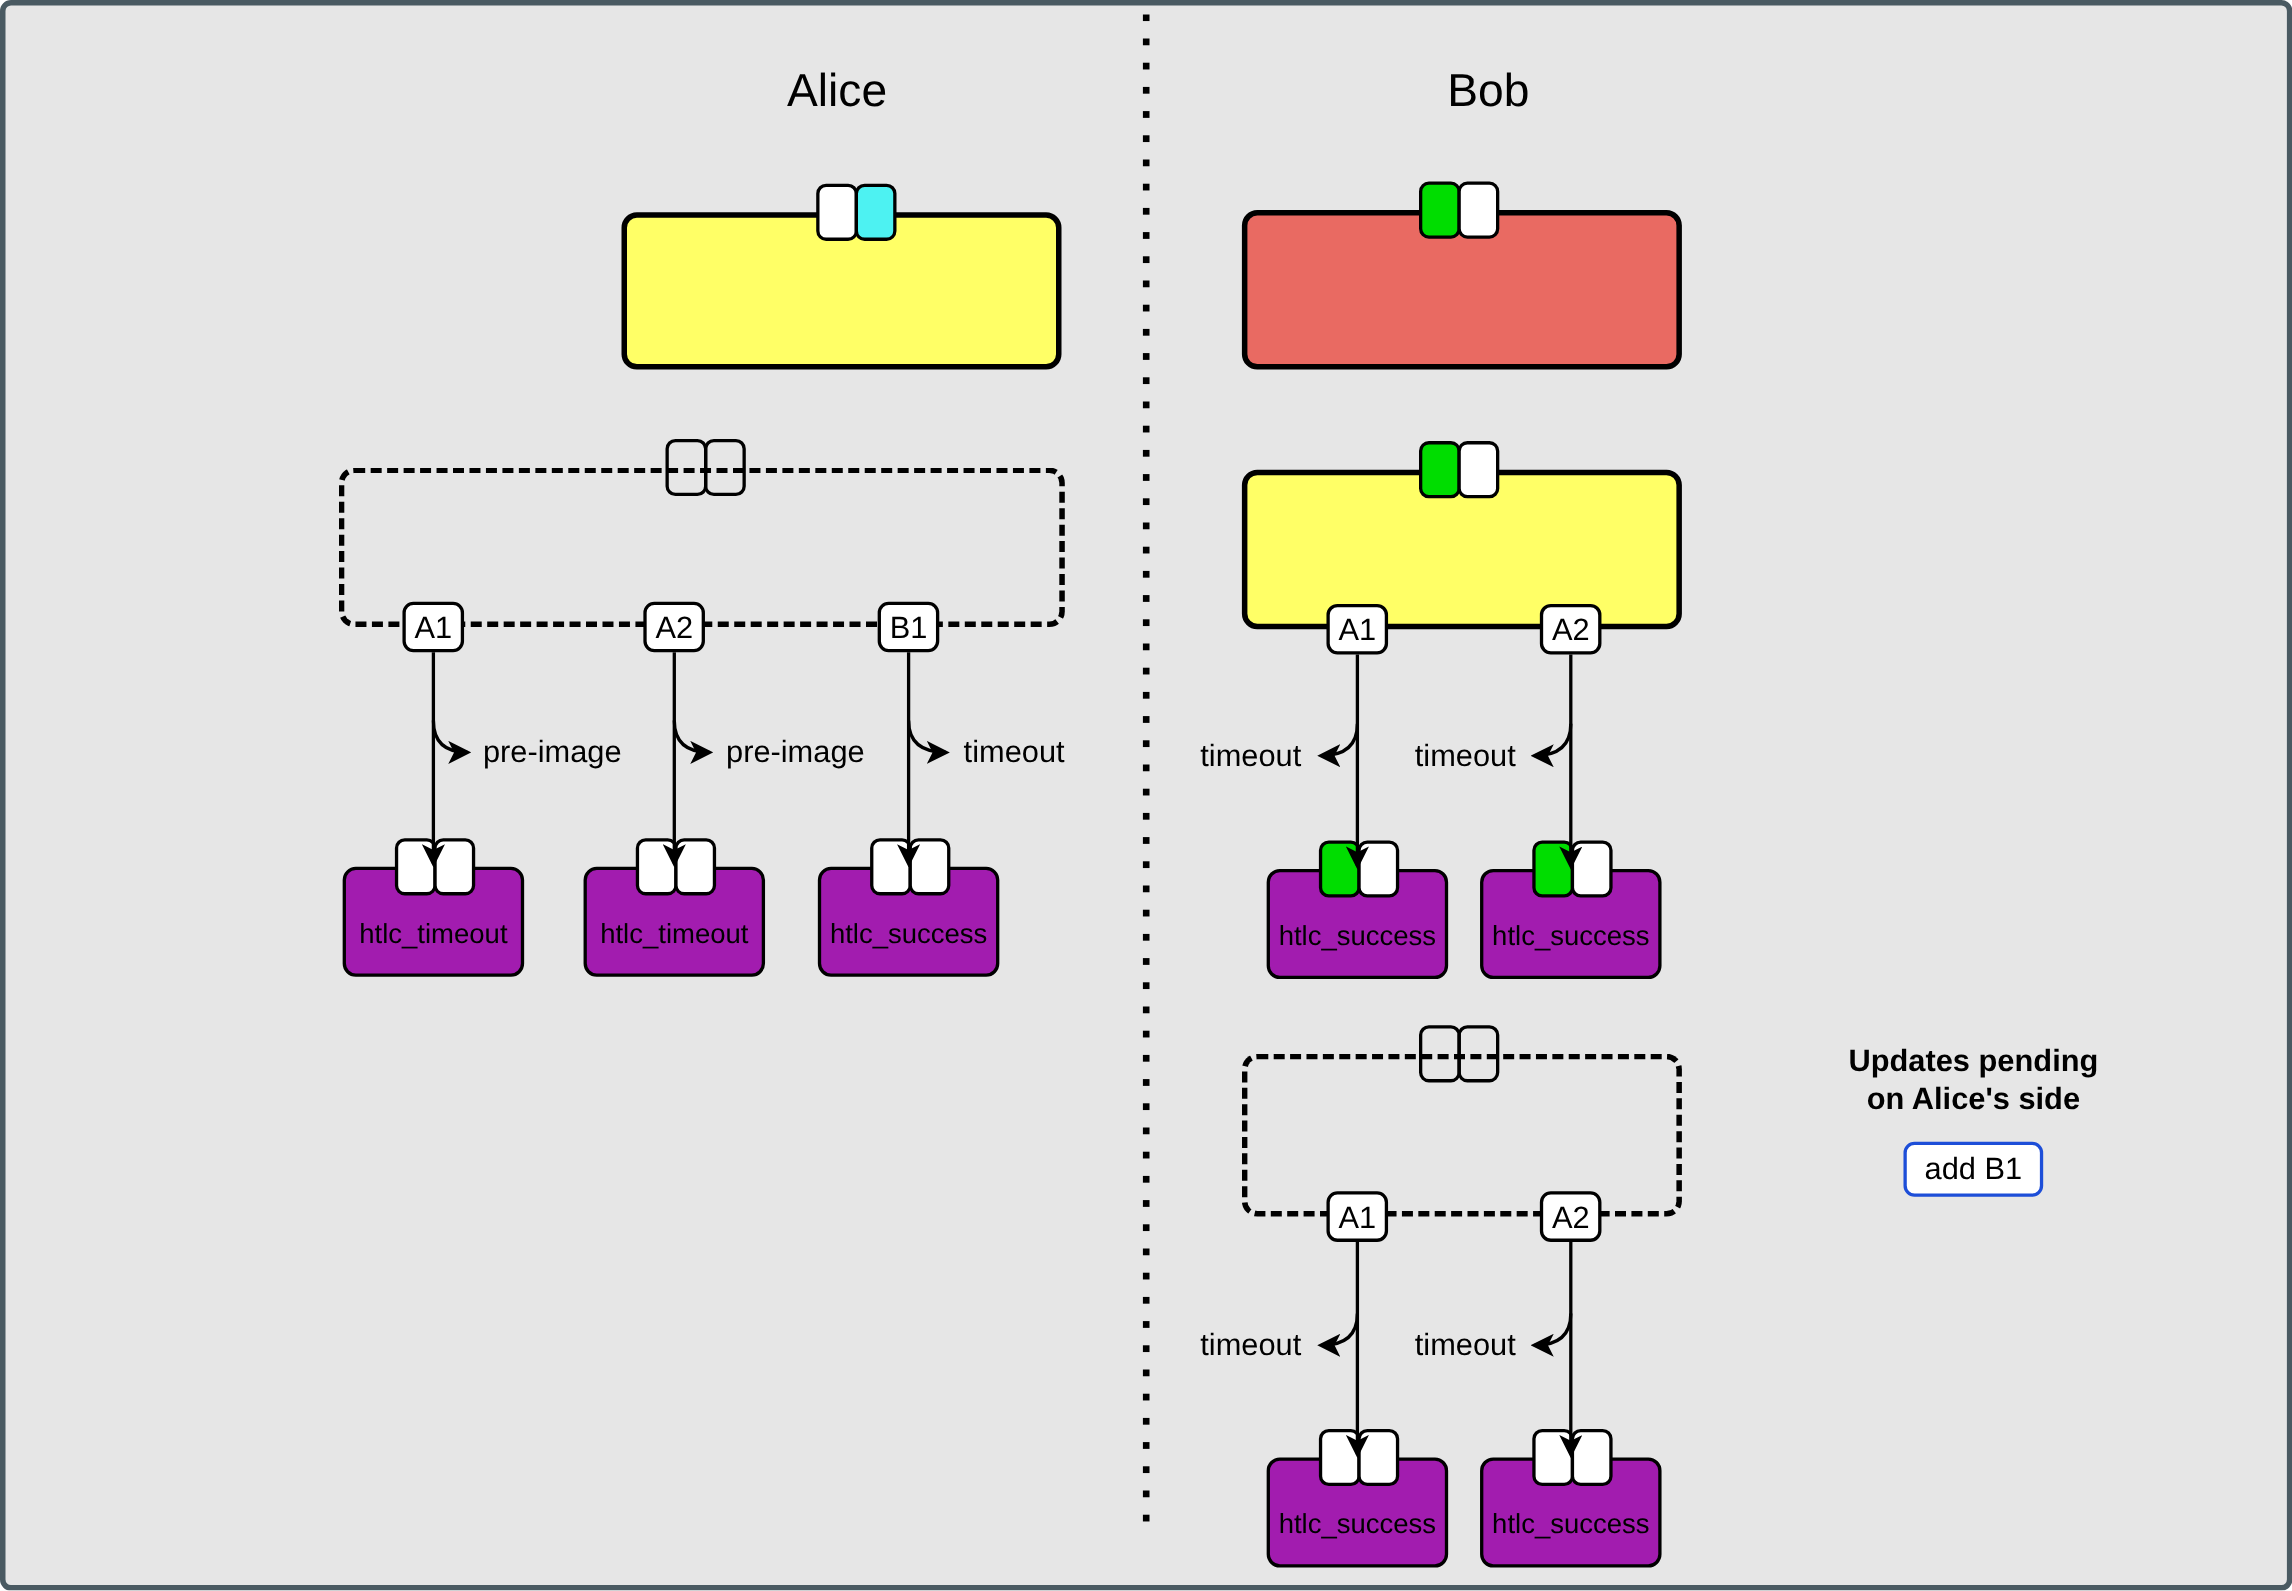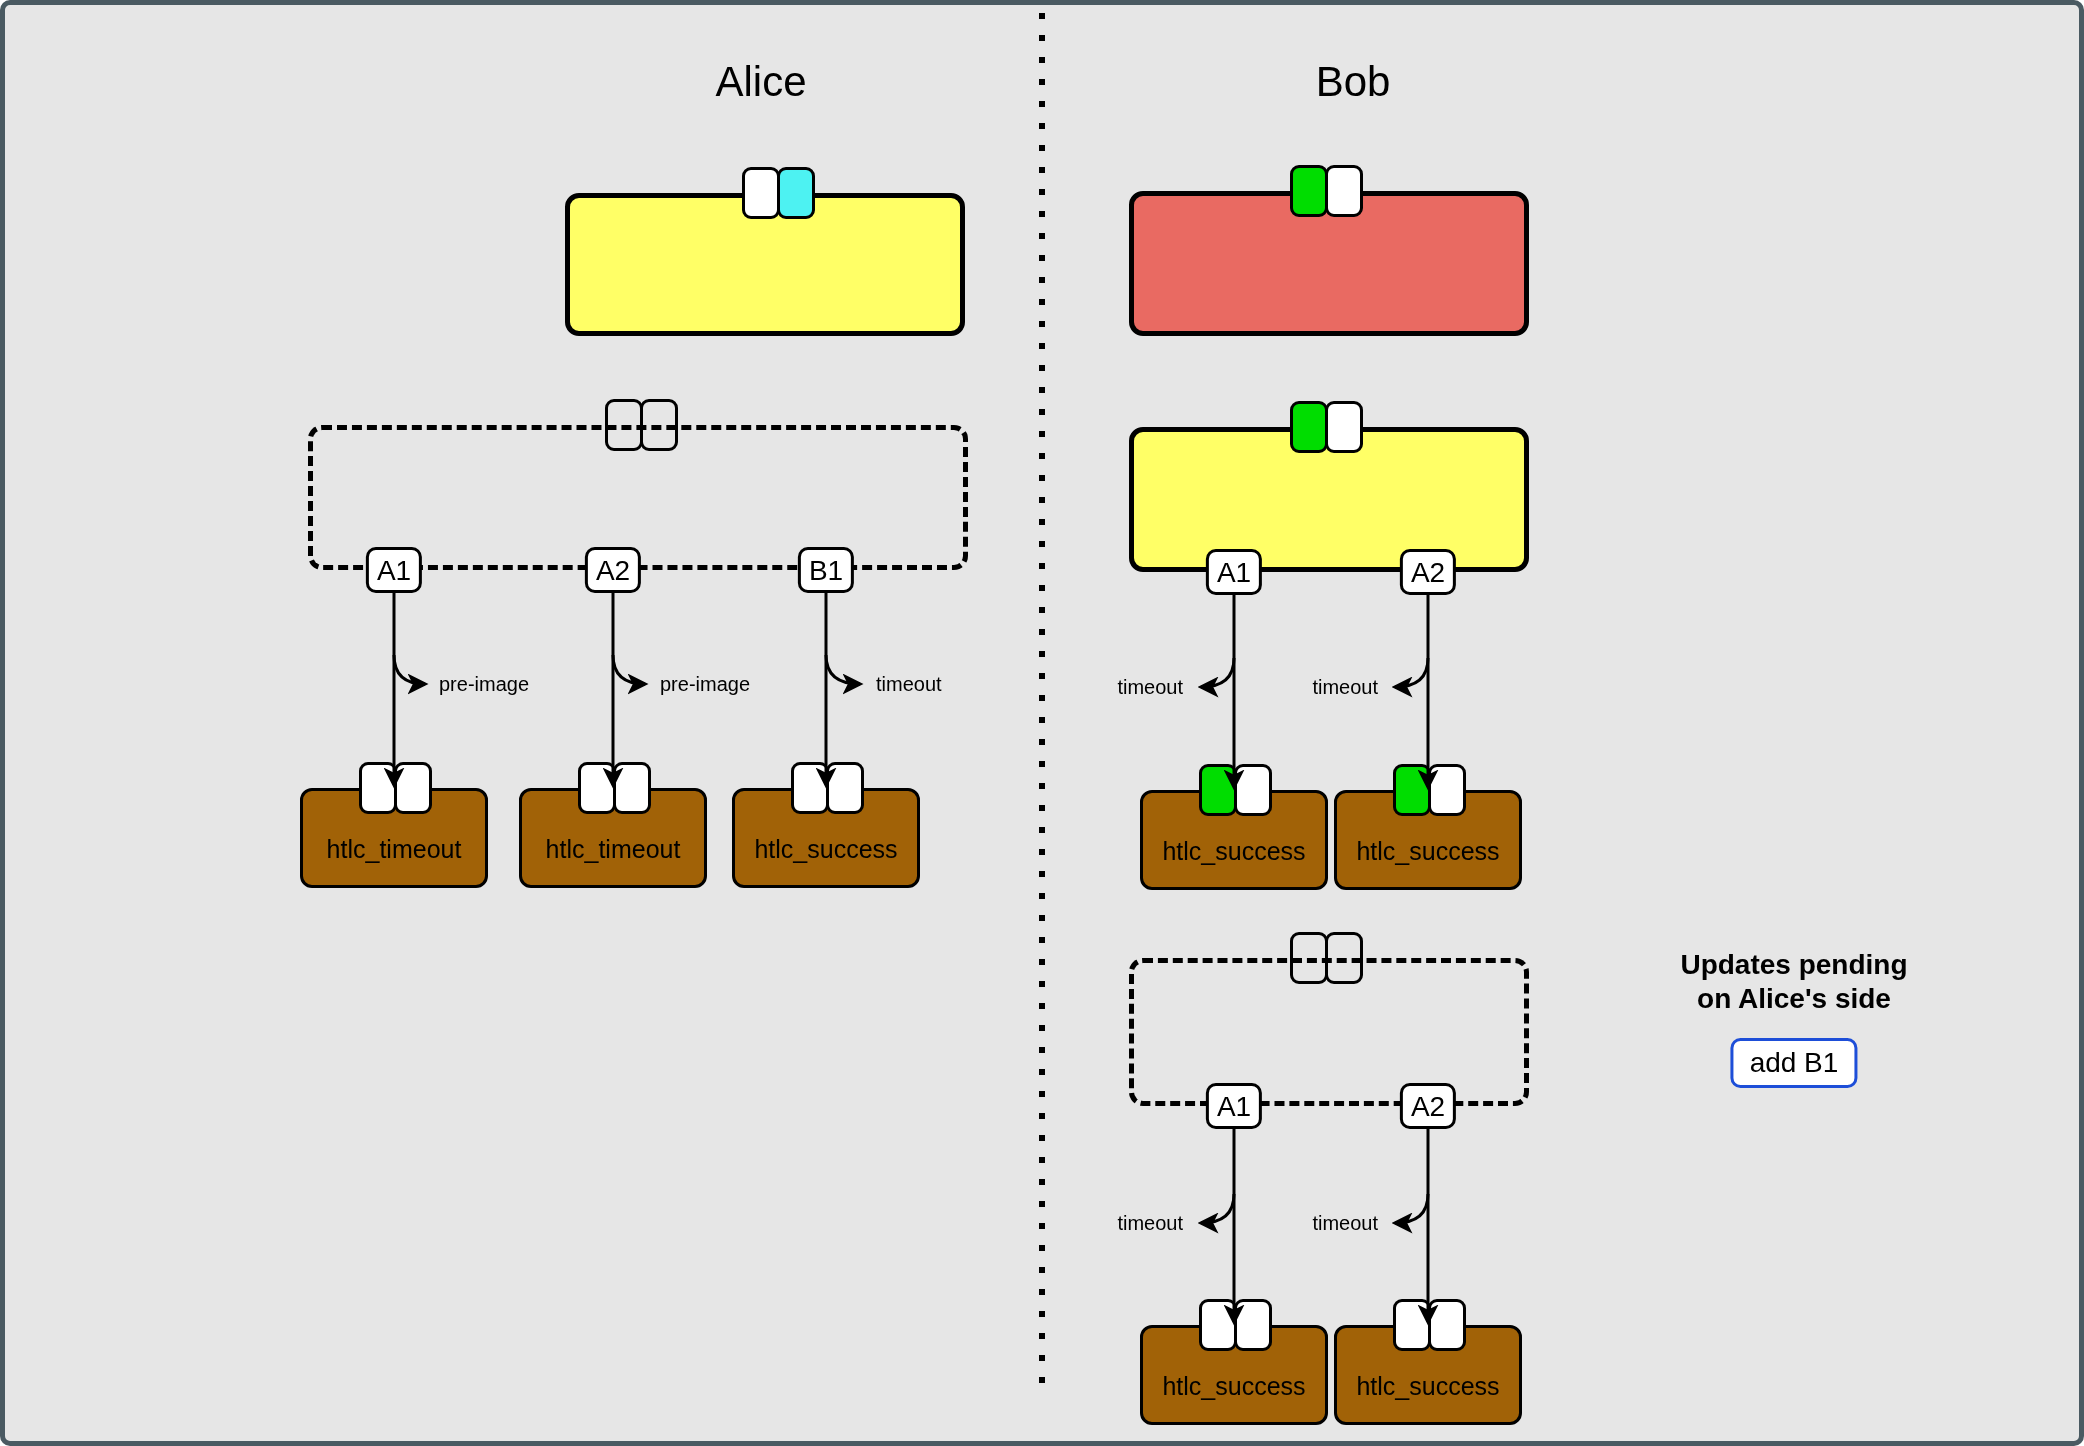--- a/index.html
+++ b/index.html
@@ -84,25 +84,25 @@
     min-width: 56px;
     padding: 0 8px;
     text-align: center;
     transform: translate(-50%, -50%);
     color: #000;
   }
 
   
   .htlc {
     position: absolute;
-    background: #a16207;
+    background: #a21caf;
     border: 3px solid #000;
     border-radius: 12px;
     box-sizing: border-box;
-    width: 188px;
+    width: 165px;
     height: 100px;
     transform: translateX(-50%);
   }
   .htlc .htlc-label {
     position: absolute;
     left: 0;
     right: 0;
     top: 44px;
     text-align: center;
     font-size: 25px;
@@ -114,21 +114,21 @@
   #arrows {
     position: absolute;
     left: 0;
     top: 0;
     width: 2084px;
     height: 1446px;
     pointer-events: none;
   }
   .alabel {
     position: absolute;
-    font-size: 20px;
+    font-size: 28px;
     color: #000;
     white-space: nowrap;
     transform: translateY(-50%);
   }
   .alabel.right { transform: translateY(-50%); }
   .alabel.left  { transform: translate(-100%, -50%); }
 
   
   .pending {
     position: absolute;

